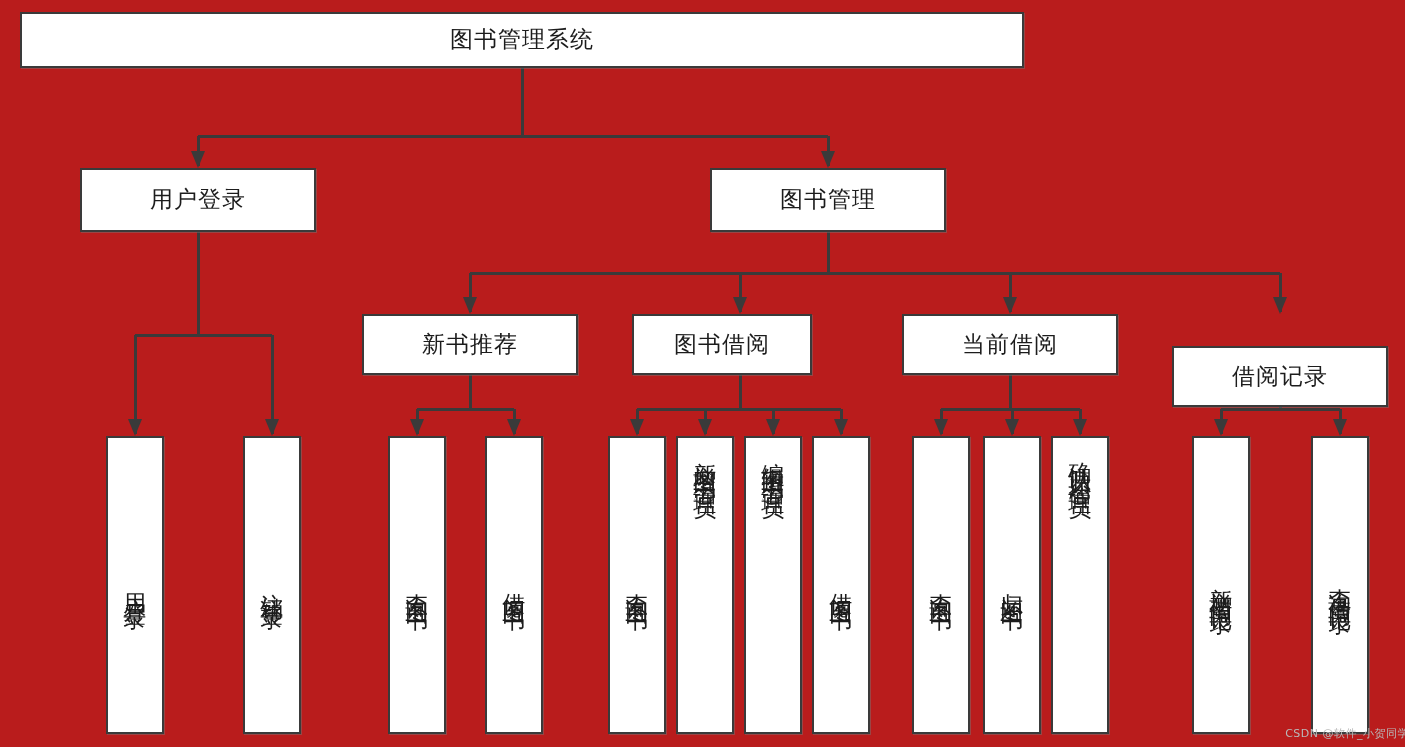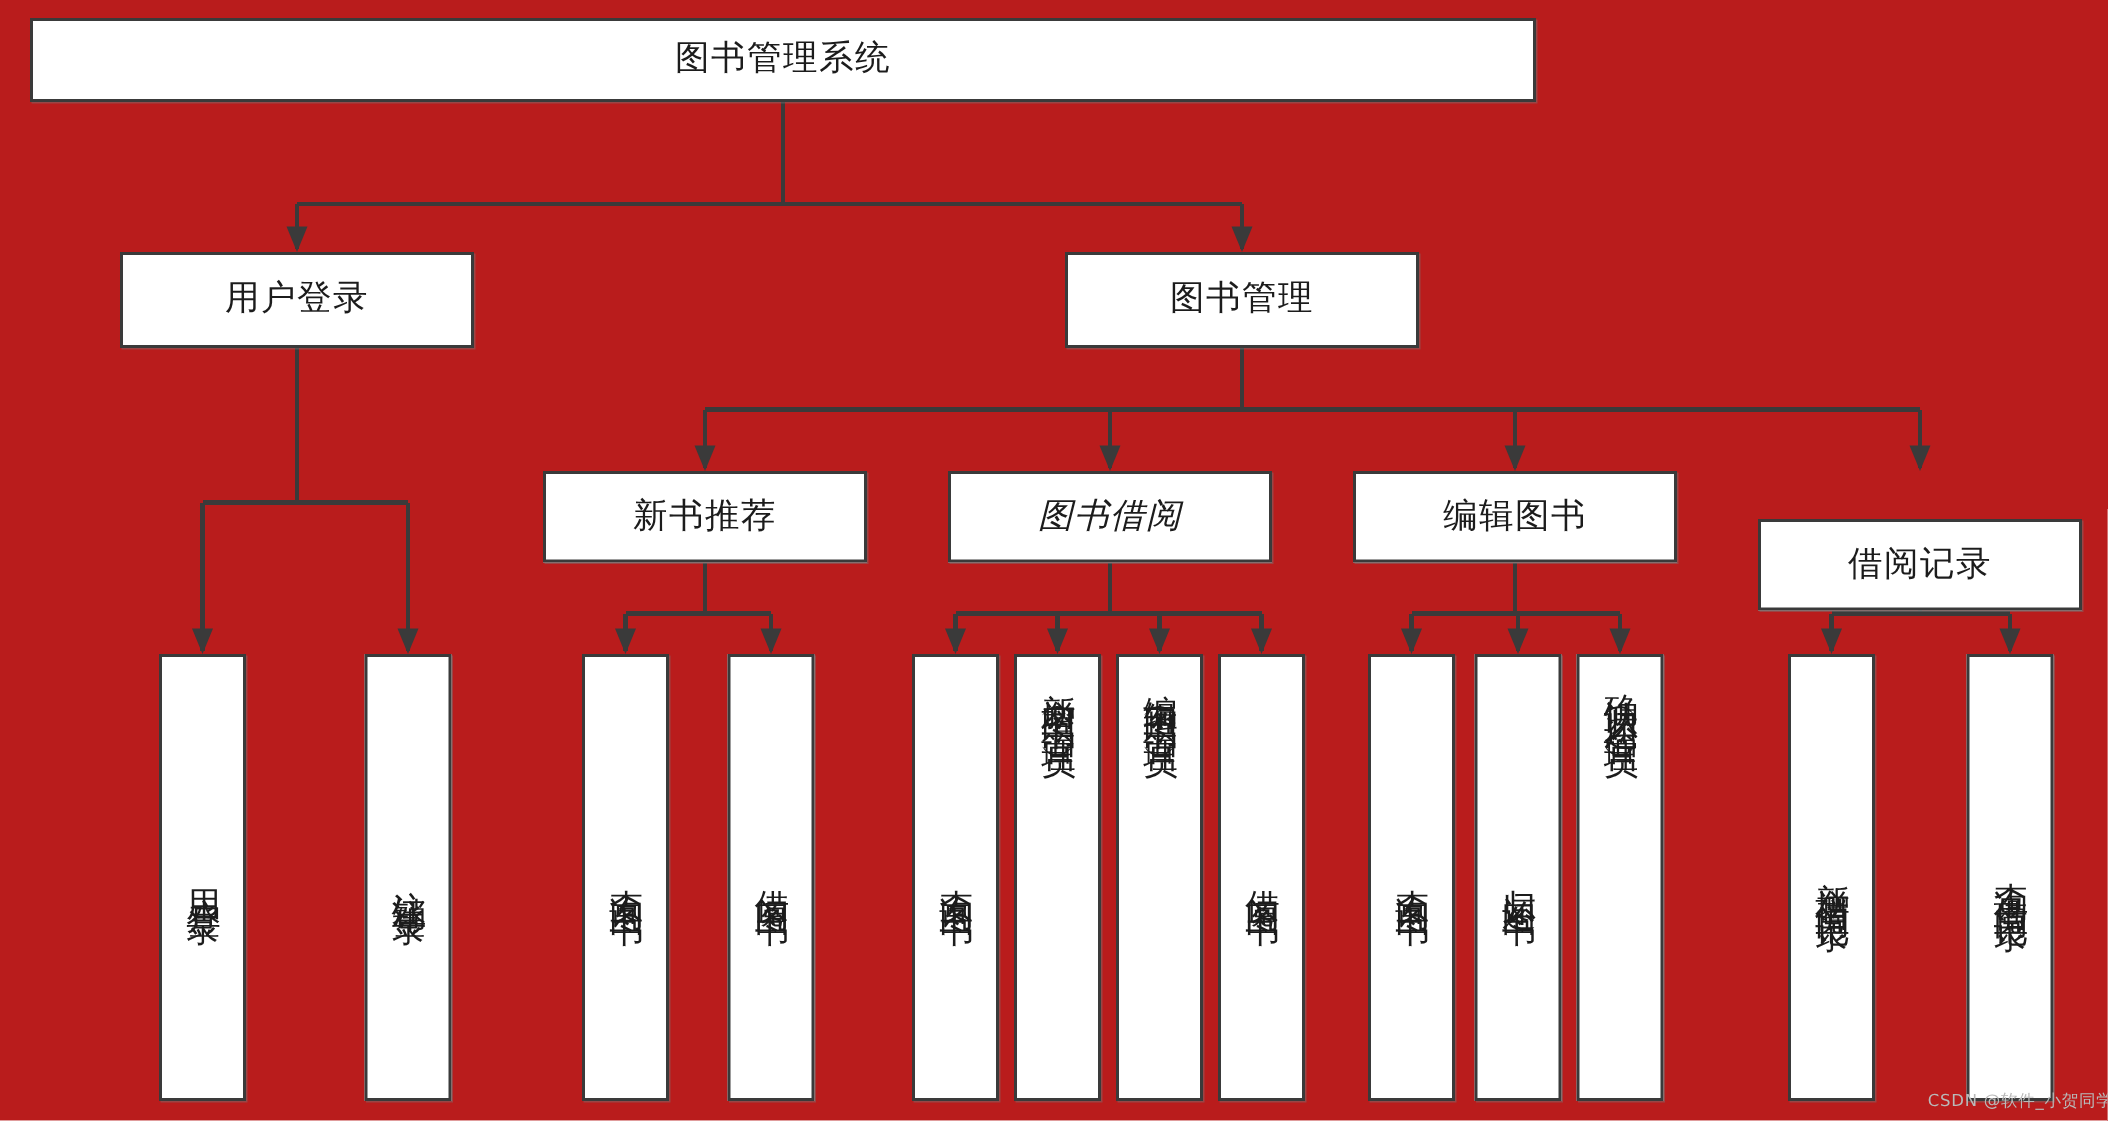--- a/index.html
+++ b/index.html
@@ -136,25 +136,25 @@
   <div class="node horiz" style="left: 80px; top: 168px; width: 236px; height: 64px;">
       <span>用户登录</span>
     </div>
     <div class="node horiz" style="left: 710px; top: 168px; width: 236px; height: 64px; align-items: center;">
       <span>图书管理</span>
     </div>
 
   <div class="node horiz" style="left: 362px; top: 314px; width: 216px; height: 61px; justify-content: center;">
       <span>新书推荐</span>
     </div>
-    <div class="node horiz" style="left: 632px; top: 314px; width: 216px; height: 61px; font-style: italic;">
+    <div class="node horiz" style="left: 632px; top: 314px; width: 180px; height: 61px;">
       <span>图书借阅</span>
     </div>
     <div class="node horiz" style="left: 902px; top: 314px; width: 216px; height: 61px;">
-      <span>编辑图书</span>
+      <span>当前借阅</span>
     </div>
     <div class="node horiz" style="left: 1172px; top: 314px; width: 216px; height: 61px; margin-top: 32px;">
       <span>借阅记录</span>
     </div>
 
   <div class="node vert" style="left: 106px; top: 436px; width: 58px; height: 298px;">
       <span>用户登录</span>
     </div>
     <div class="node vert" style="left: 243px; top: 436px; width: 58px; height: 298px;">
       <span>注销登录</span>

